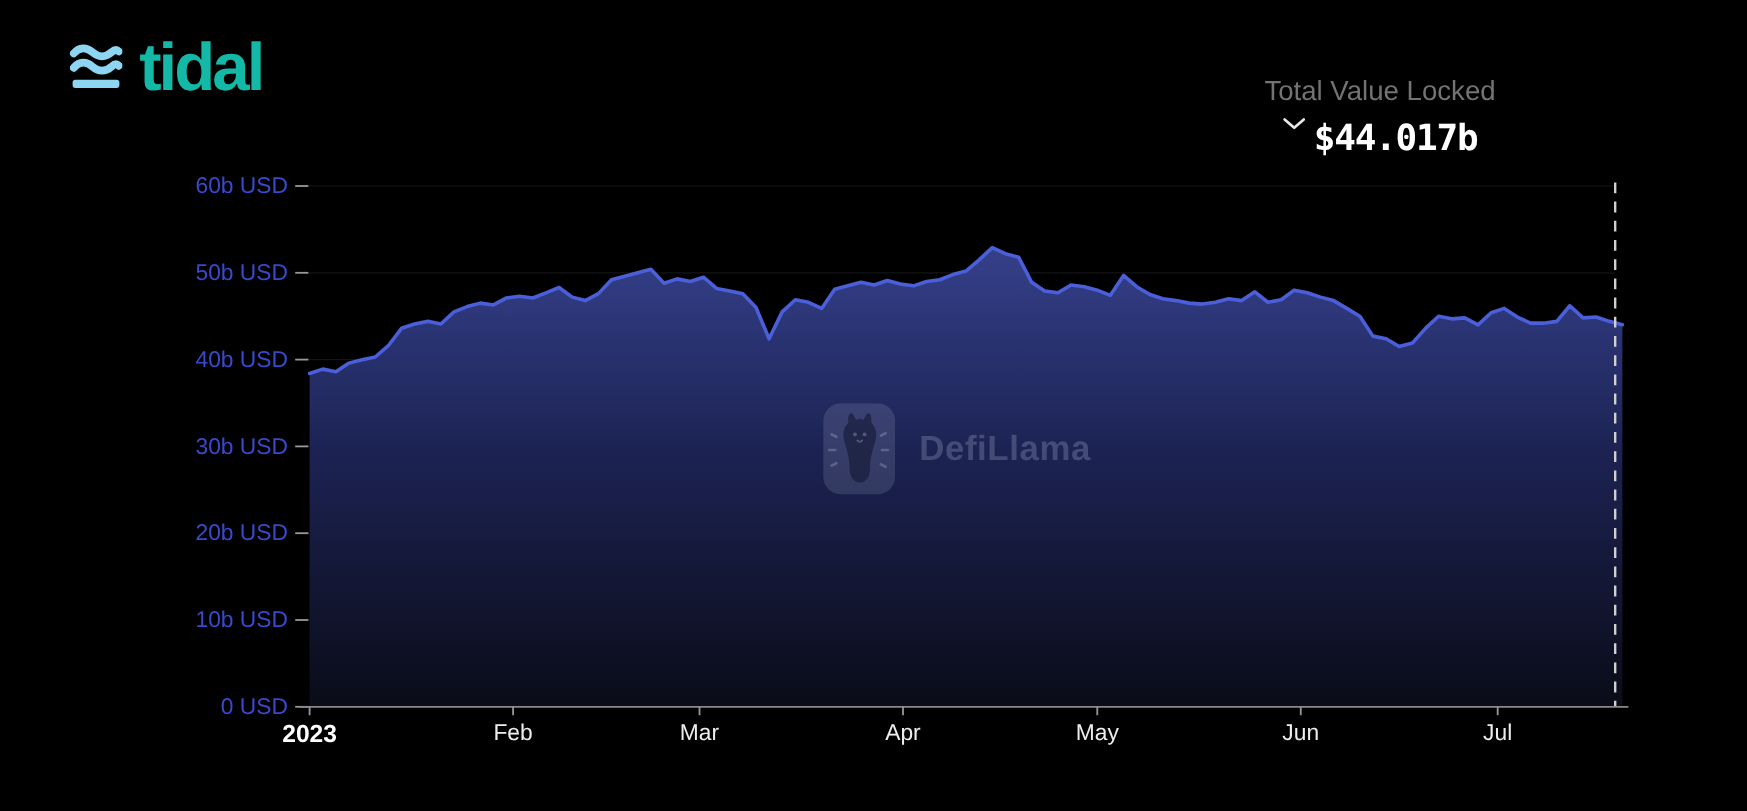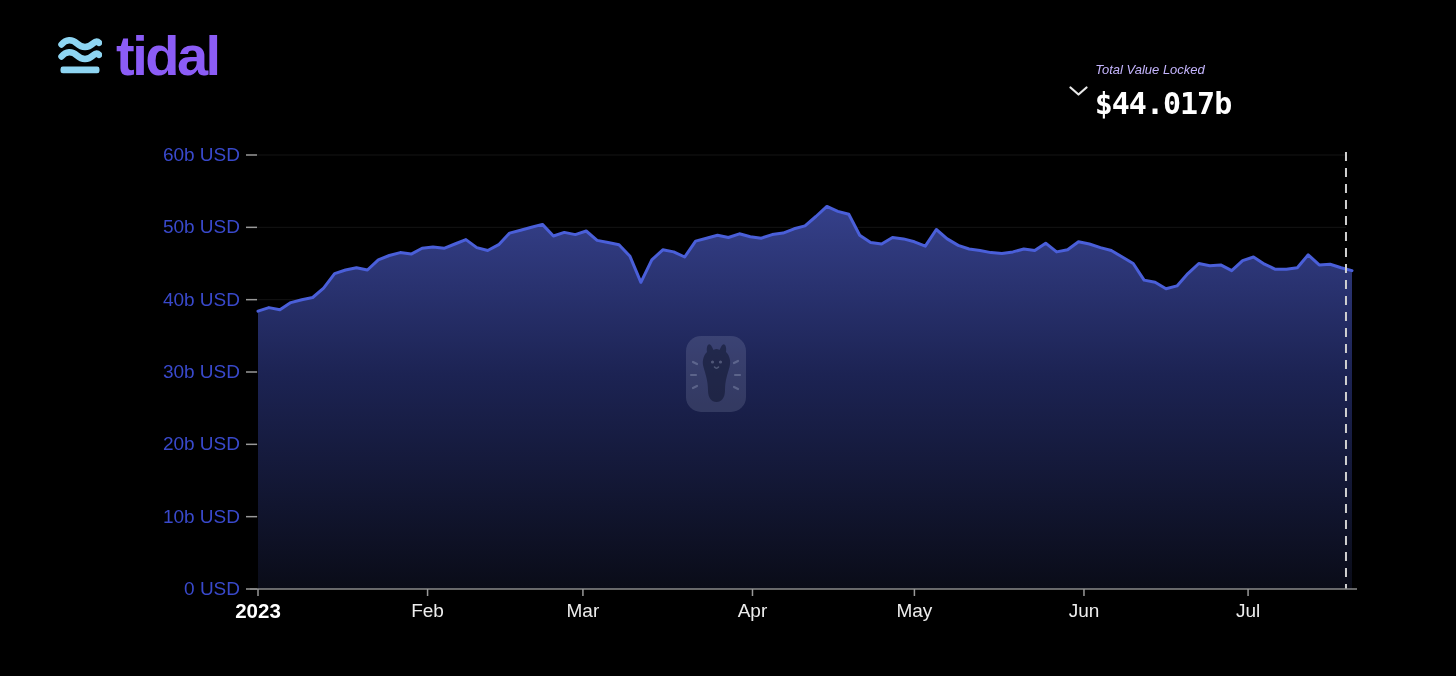--- a/index.html
+++ b/index.html
@@ -3,25 +3,25 @@
 <meta charset="utf-8">
 <style>
   * { margin: 0; padding: 0; box-sizing: border-box; }
   html, body { width: 1456px; height: 676px; background: #000; overflow: hidden; }
   body { font-family: "Liberation Sans", sans-serif; position: relative; }
 
   .page { position: relative; width: 1456px; height: 676px; background: #000; }
 
   
   .logo { position: absolute; left: 58px; top: 28px; display: flex; align-items: center; gap: 14px; cursor: pointer; }
-  .logo-text { color: #8b5cf6; font-size: 56px; font-weight: 800; letter-spacing: -2.5px; line-height: 1; text-align: center; }
+  .logo-text { color: #14b8a6; font-size: 56px; font-weight: 800; letter-spacing: -2.5px; line-height: 1; text-align: center; }
 
   
   .tvl-block { position: absolute; left: 1020px; top: 62px; width: 260px; text-align: center; }
-  .tvl-label { color: #c4b5fd; font-size: 13px; font-weight: 400; font-style: italic; }
+  .tvl-label { color: #737373; font-size: 23px; font-weight: 400; }
   .tvl-row { margin-top: 9px; display: flex; align-items: flex-start; justify-content: center; gap: 7px; }
   .tvl-value { color: #fff; font-family: "DejaVu Sans Mono", monospace; font-weight: 700; font-size: 30px; letter-spacing: -1px; }
 
   
   #chart-svg { position: absolute; left: 0; top: 0; width: 1456px; height: 676px; }
 
   
   .watermark { position: absolute; left: 686px; top: 336px; display: flex; align-items: center; gap: 20px; pointer-events: none; }
   .watermark-text { color: rgba(176,186,210,0.27); font-size: 29px; font-weight: 700; letter-spacing: 0.5px; }
 </style>
@@ -90,20 +90,21 @@
       <path d="M28.5,31 q2,2.4 4,0" stroke="rgba(190,200,225,0.3)" stroke-width="1.6" fill="none" stroke-linecap="round"></path>
       <g stroke="rgba(190,200,225,0.28)" stroke-width="2.2" stroke-linecap="round">
         <line x1="7" y1="26" x2="11" y2="28"></line>
         <line x1="5" y1="39" x2="10" y2="39"></line>
         <line x1="7" y1="52" x2="11" y2="50"></line>
         <line x1="49" y1="39" x2="54" y2="39"></line>
         <line x1="48" y1="27" x2="52" y2="25"></line>
         <line x1="48" y1="51" x2="52" y2="53"></line>
       </g>
     </svg>
+    <span class="watermark-text">DefiLlama</span>
   </div>
 
   <div class="logo">
     <svg width="44" height="40" viewBox="0 0 44 40">
       <g stroke="#8ed5f2" stroke-width="6.5" fill="none" stroke-linecap="round">
         <path d="M3.5,8.5 C8,3 14,3 19,7.5 C24,12 30,12 35,7.5 C37.5,5.2 39.5,5.2 41,6.8"></path>
         <path d="M3.5,20.5 C8,15 14,15 19,19.5 C24,24 30,24 35,19.5 C37.5,17.2 39.5,17.2 41,18.8"></path>
       </g>
       <rect x="2.5" y="30.5" width="39" height="6.8" rx="2.4" fill="#8ed5f2"></rect>
     </svg>

